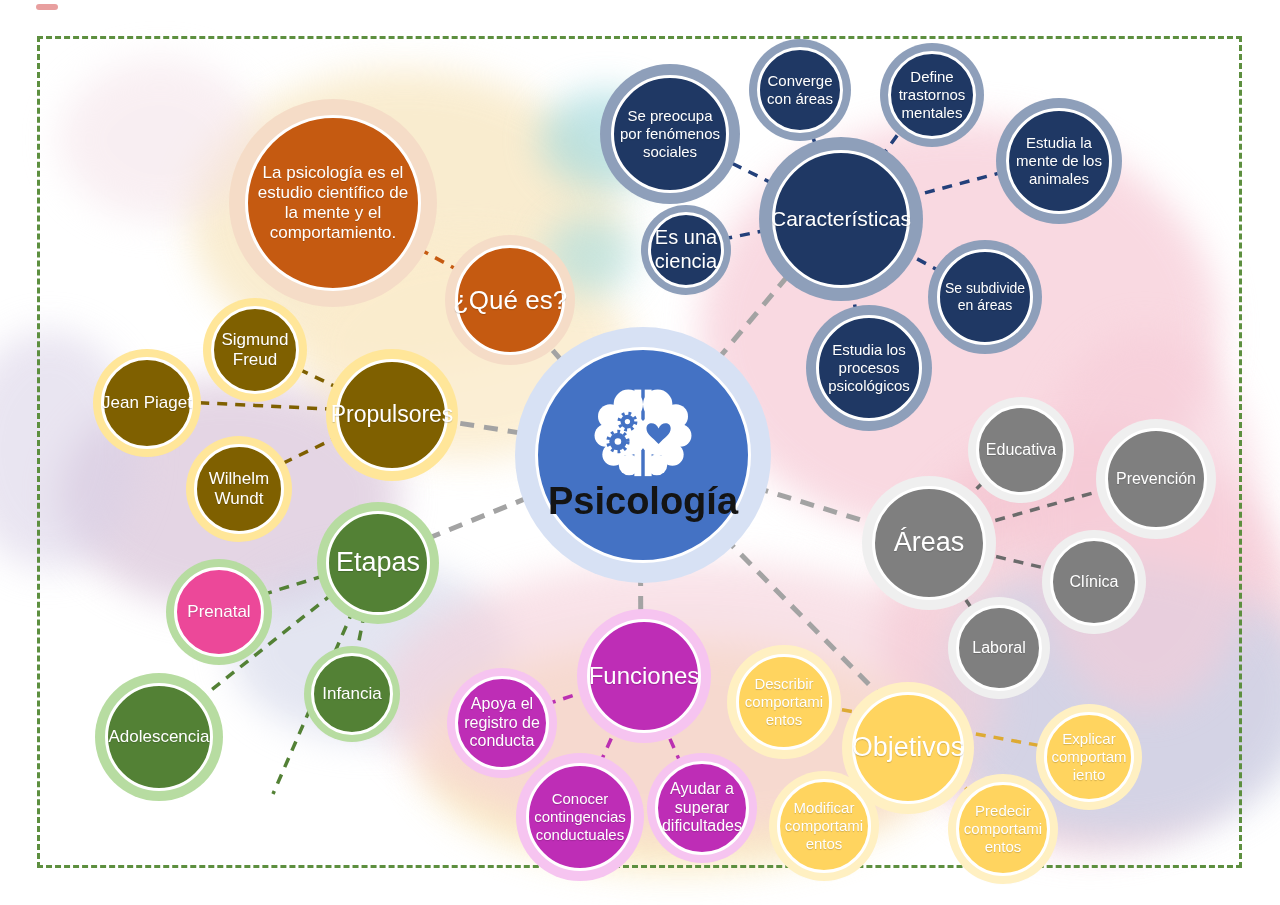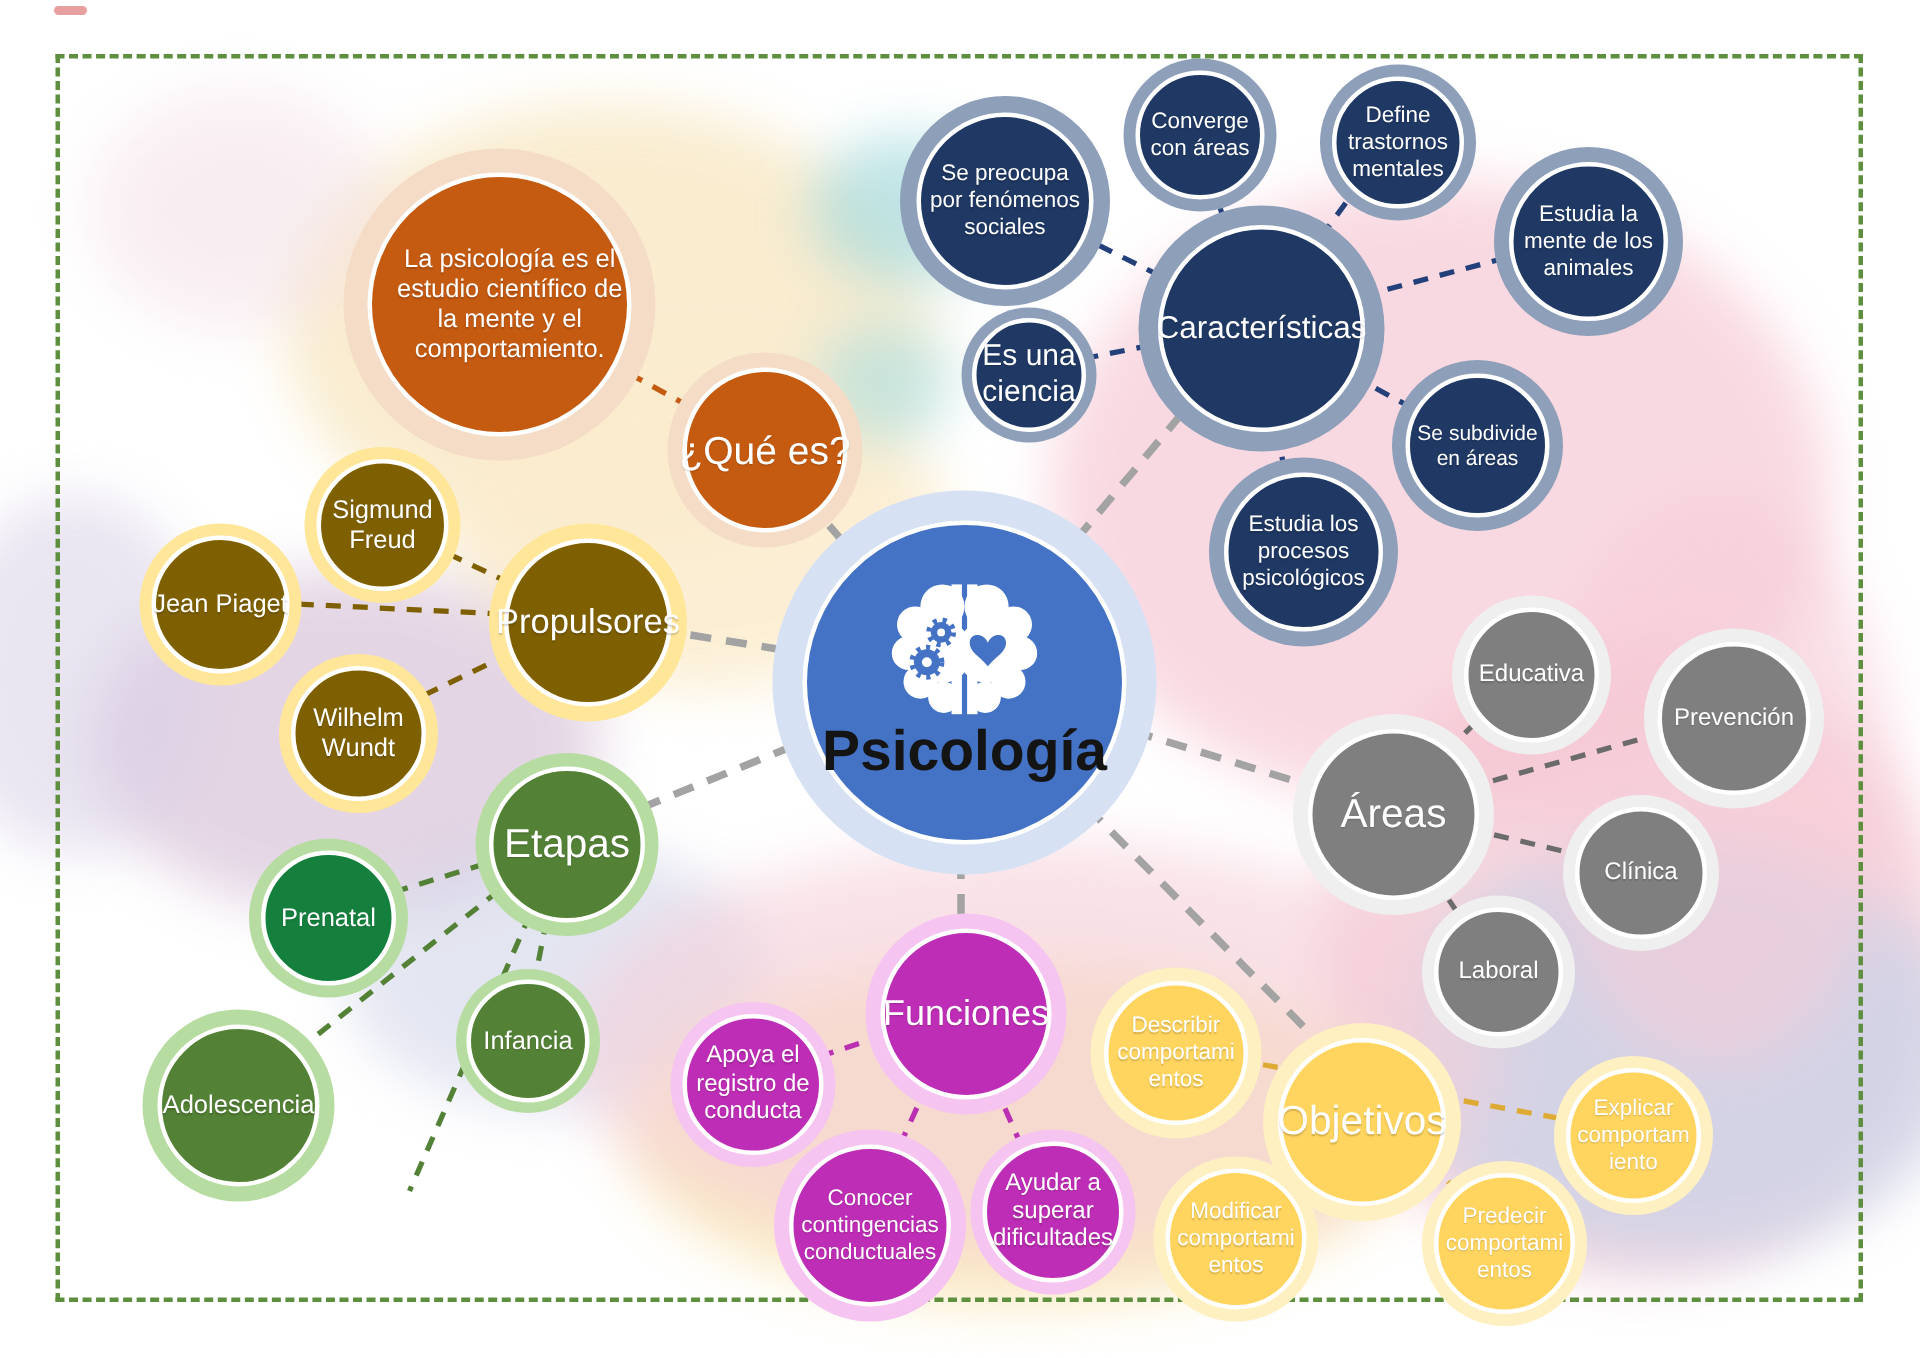--- a/index.html
+++ b/index.html
@@ -130,21 +130,21 @@
             <circle cx="31" cy="63" r="11.5" fill="none" stroke="#4472C4" stroke-width="4" stroke-dasharray="3.2 4.4"></circle>
             <circle cx="31" cy="63" r="3.8" fill="#ffffff"></circle>
           </g>
           <path d="M78,48 C75,40 64,40 64,48 C64,55 71,58 78,66 C85,58 92,55 92,48 C92,40 81,40 78,48 Z" fill="#4472C4"></path>
         </svg>
         <span class="lbl">Psicología</span>
       </div>
       <div class="node" style="left: 455px; top: 245px; width: 104px; height: 104px; background: rgb(197, 90, 17); box-shadow: rgb(245, 220, 199) 0px 0px 0px 10px, rgba(0, 0, 0, 0.15) 0px 3px 6px; font-size: 26px;">
         <span class="lbl nowrap">¿Qué es?</span>
       </div>
-      <div class="node" style="left: 245px; top: 115px; width: 170px; height: 170px; background: rgb(197, 90, 17); box-shadow: rgb(245, 220, 199) 0px 0px 0px 16px, rgba(0, 0, 0, 0.15) 0px 3px 6px; font-size: 17px; justify-content: flex-end;">
+      <div class="node" style="left: 245px; top: 115px; width: 170px; height: 170px; background: rgb(197, 90, 17); box-shadow: rgb(245, 220, 199) 0px 0px 0px 16px, rgba(0, 0, 0, 0.15) 0px 3px 6px; font-size: 17px;">
         <span class="lbl">La psicología es el estudio científico de la mente y el comportamiento.</span>
       </div>
       <div class="node" style="left: 772px; top: 150px; width: 132px; height: 132px; background: rgb(31, 56, 100); box-shadow: rgb(142, 159, 186) 0px 0px 0px 13px, rgba(0, 0, 0, 0.15) 0px 3px 6px; font-size: 21px;">
         <span class="lbl nowrap">Características</span>
       </div>
       <div class="node" style="left: 611px; top: 75px; width: 112px; height: 112px; background: rgb(31, 56, 100); box-shadow: rgb(142, 159, 186) 0px 0px 0px 11px, rgba(0, 0, 0, 0.15) 0px 3px 6px; font-size: 15px;">
         <span class="lbl">Se preocupa por fenómenos sociales</span>
       </div>
       <div class="node" style="left: 757px; top: 47px; width: 80px; height: 80px; background: rgb(31, 56, 100); box-shadow: rgb(142, 159, 186) 0px 0px 0px 8px, rgba(0, 0, 0, 0.15) 0px 3px 6px; font-size: 15px;">
         <span class="lbl">Converge con áreas</span>
@@ -172,21 +172,21 @@
       </div>
       <div class="node" style="left: 101px; top: 357px; width: 86px; height: 86px; background: rgb(127, 96, 0); box-shadow: rgb(255, 230, 153) 0px 0px 0px 8px, rgba(0, 0, 0, 0.15) 0px 3px 6px; font-size: 17px;">
         <span class="lbl nowrap">Jean Piaget</span>
       </div>
       <div class="node" style="left: 194px; top: 444px; width: 84px; height: 84px; background: rgb(127, 96, 0); box-shadow: rgb(255, 230, 153) 0px 0px 0px 8px, rgba(0, 0, 0, 0.15) 0px 3px 6px; font-size: 17px;">
         <span class="lbl">Wilhelm Wundt</span>
       </div>
       <div class="node" style="left: 326px; top: 511px; width: 98px; height: 98px; background: rgb(83, 129, 53); box-shadow: rgb(183, 220, 161) 0px 0px 0px 9px, rgba(0, 0, 0, 0.15) 0px 3px 6px; font-size: 27px;">
         <span class="lbl nowrap">Etapas</span>
       </div>
-      <div class="node" style="left: 174px; top: 567px; width: 84px; height: 84px; background: #15803d; box-shadow: rgb(183, 220, 161) 0px 0px 0px 8px, rgba(0, 0, 0, 0.15) 0px 3px 6px; font-size: 17px; text-align: center;">
+      <div class="node" style="left: 174px; top: 567px; width: 84px; height: 84px; background: #ec4899; box-shadow: rgb(183, 220, 161) 0px 0px 0px 8px, rgba(0, 0, 0, 0.15) 0px 3px 6px; font-size: 17px; text-align: center;">
         <span class="lbl">Prenatal</span>
       </div>
       <div class="node" style="left: 311px; top: 653px; width: 76px; height: 76px; background: rgb(83, 129, 53); box-shadow: rgb(183, 220, 161) 0px 0px 0px 7px, rgba(0, 0, 0, 0.15) 0px 3px 6px; font-size: 17px;">
         <span class="lbl">Infancia</span>
       </div>
       <div class="node" style="left: 105px; top: 683px; width: 102px; height: 102px; background: rgb(83, 129, 53); box-shadow: rgb(183, 220, 161) 0px 0px 0px 10px, rgba(0, 0, 0, 0.15) 0px 3px 6px; font-size: 17px;">
         <span class="lbl nowrap">Adolescencia</span>
       </div>
       <div class="node" style="left: 587px; top: 619px; width: 108px; height: 108px; background: rgb(190, 45, 182); box-shadow: rgb(246, 196, 240) 0px 0px 0px 10px, rgba(0, 0, 0, 0.15) 0px 3px 6px; font-size: 24px;">
         <span class="lbl nowrap">Funciones</span>

